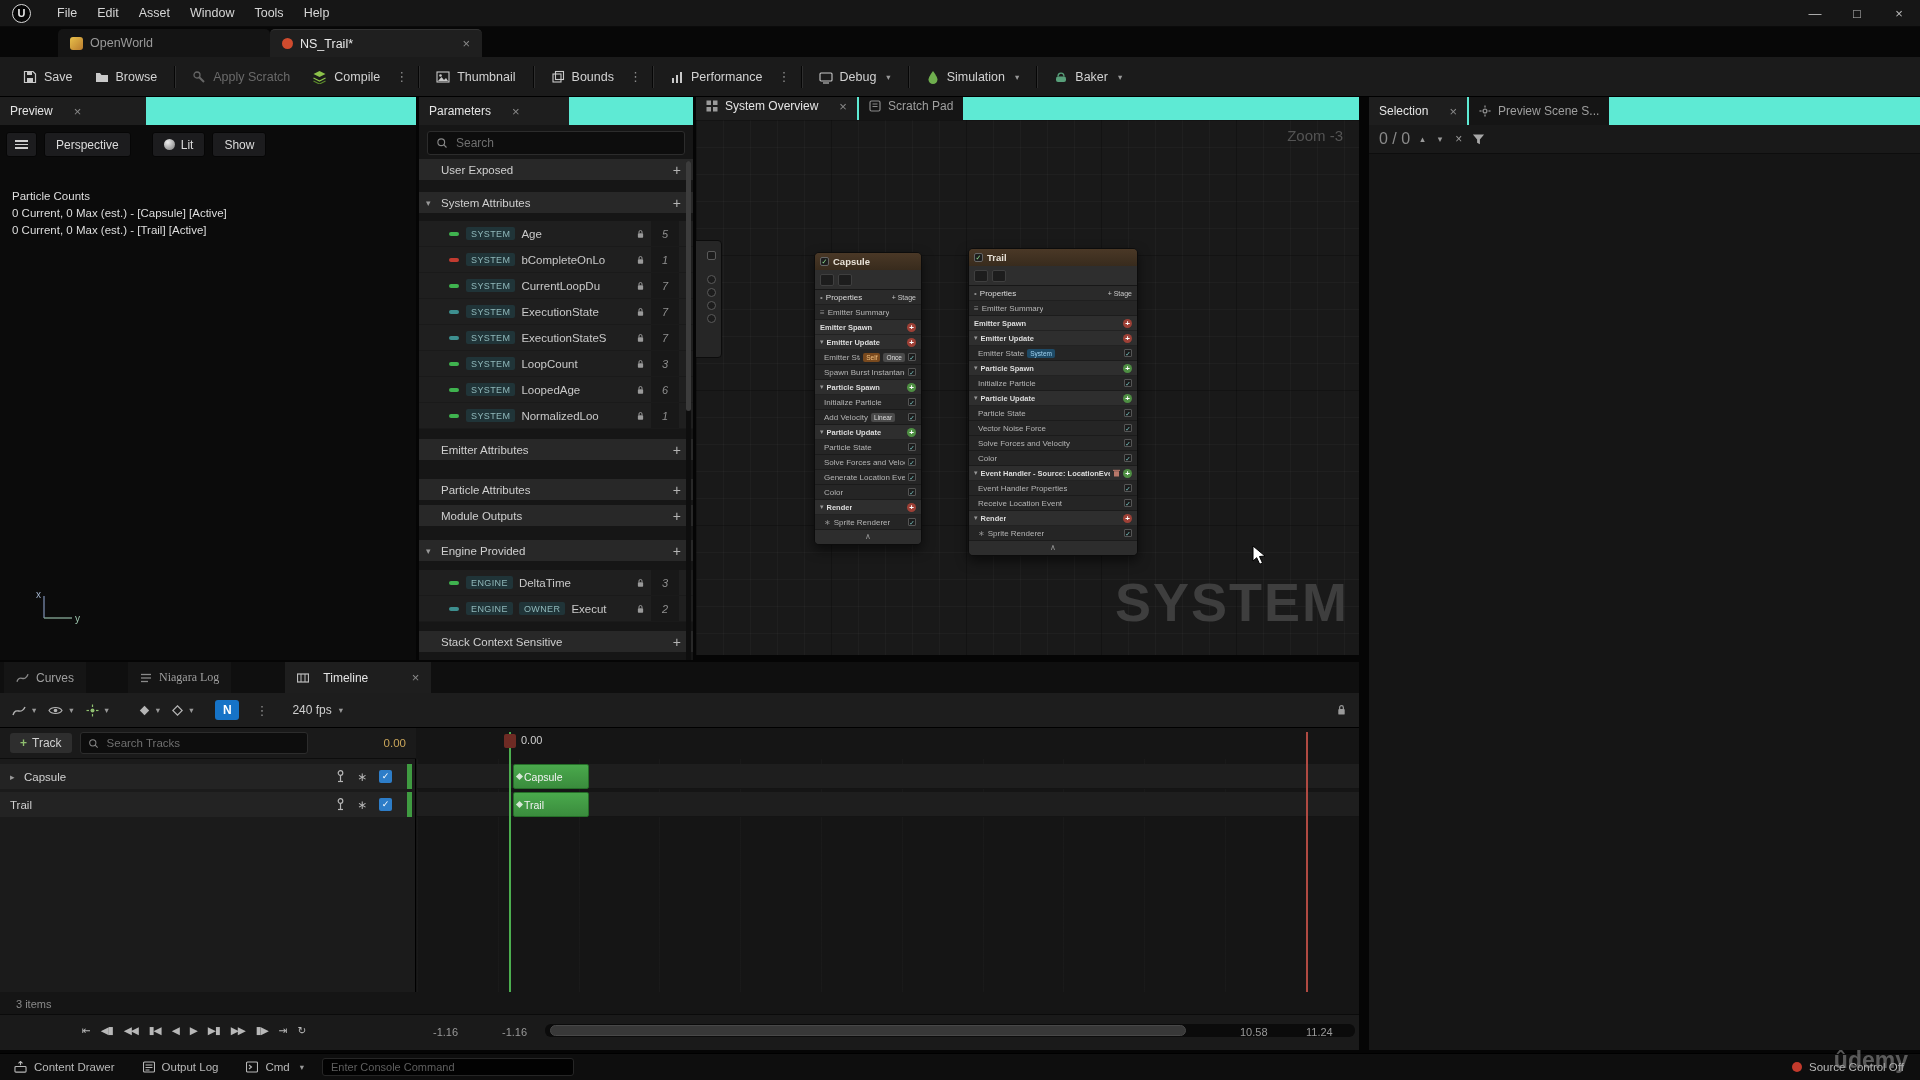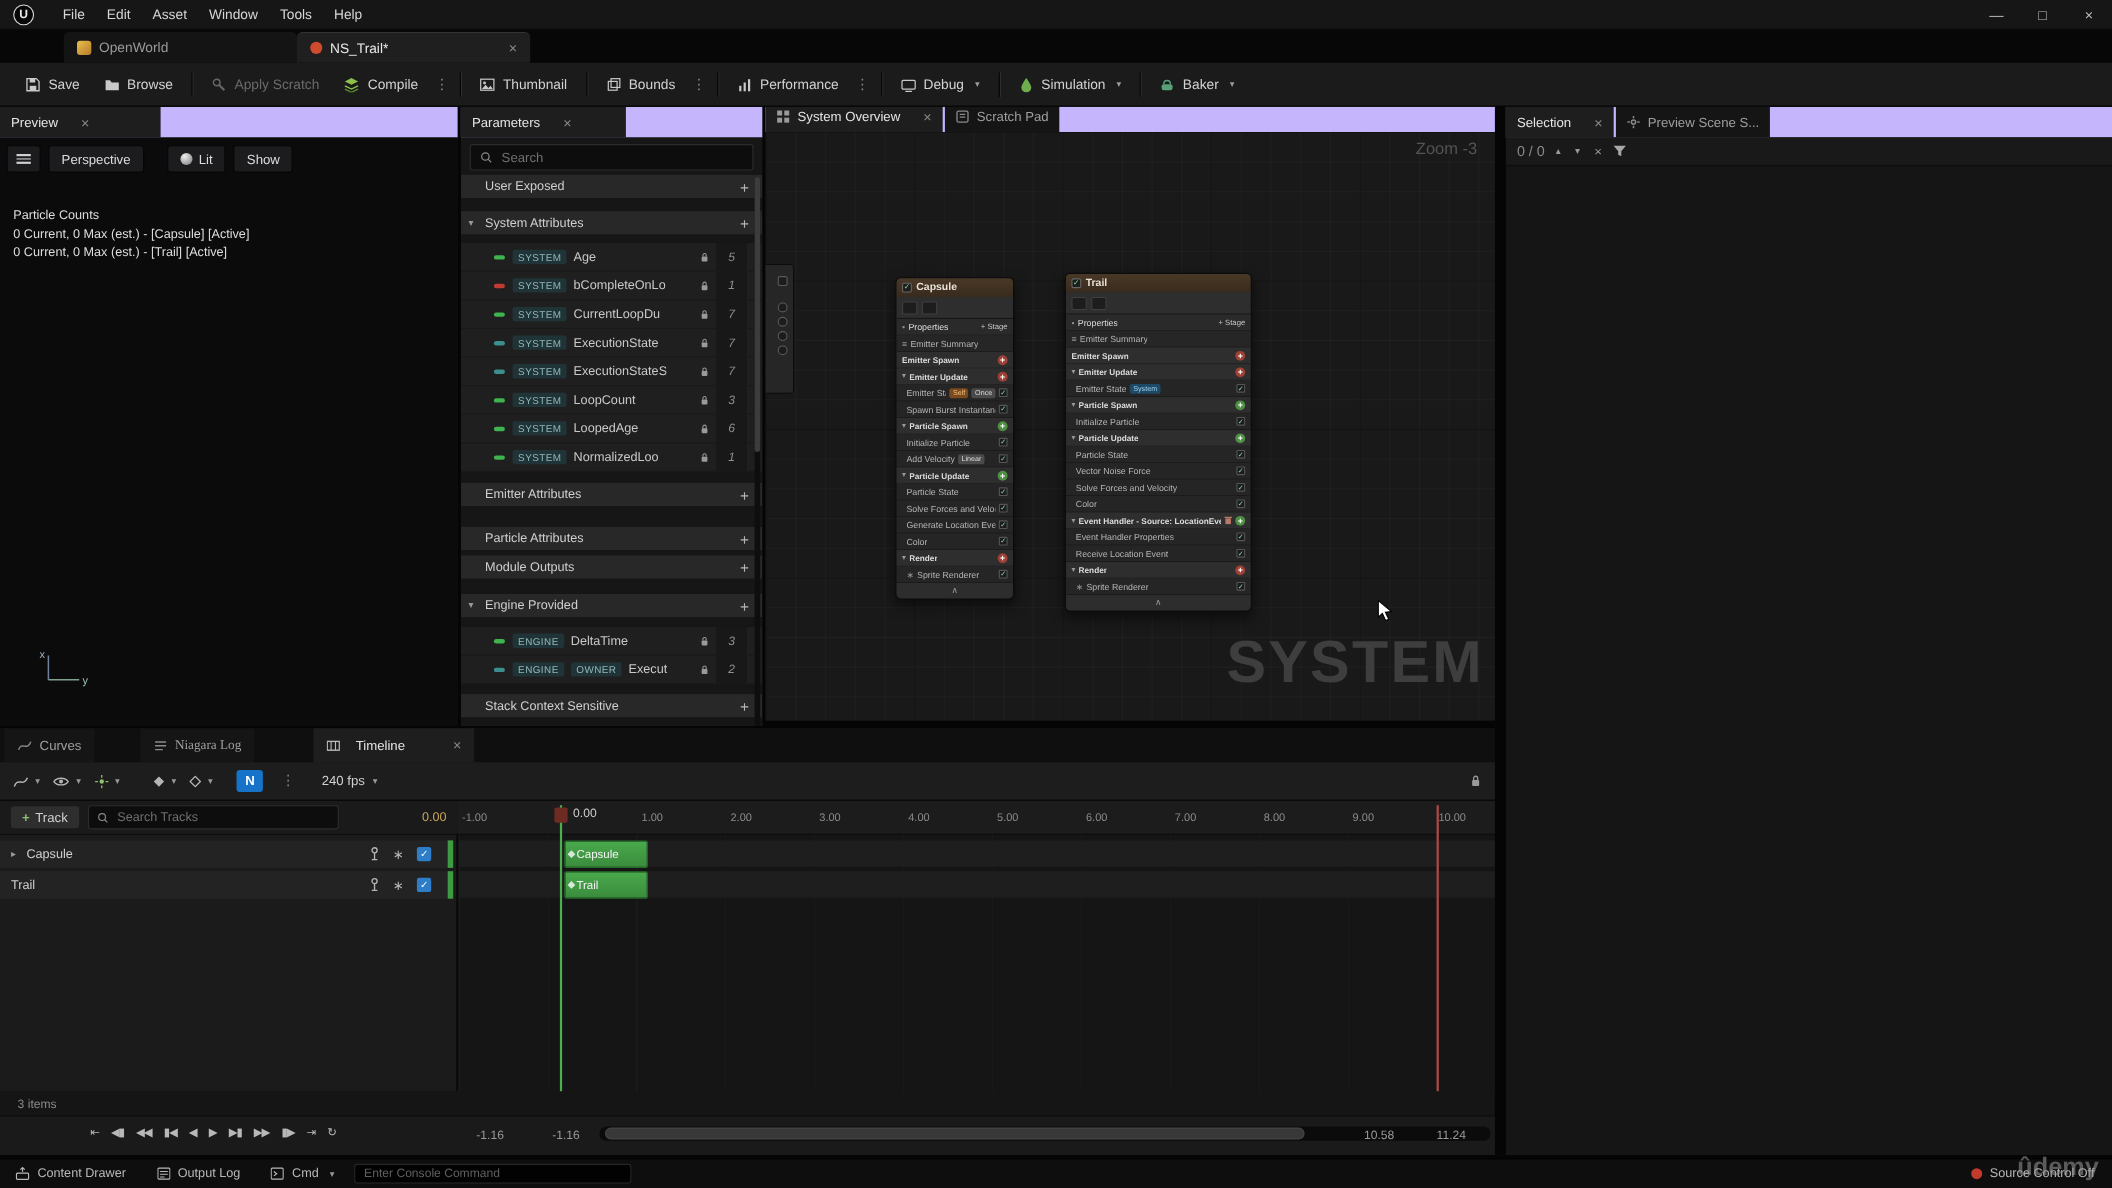--- a/index.html
+++ b/index.html
@@ -27,21 +27,21 @@
   
   .toolbar{position:absolute;left:0;top:57px;width:1920px;height:40px;background:#1b1b1b;border-bottom:1px solid #000;display:flex;align-items:center;padding-left:12px;z-index:10;}
   .tbtn{display:inline-flex;align-items:center;gap:7px;padding:6px 11px;font-size:12.5px;color:#d2d2d2;white-space:nowrap;}
   .tbtn.disabled{color:#6a6a6a;}
   .caret{font-size:8.5px;color:#999;margin-left:3px;}
   .tsep{width:1px;height:22px;background:#060606;box-shadow:1px 0 0 #2e2e2e;margin:0 6px;}
   .tdots{color:#8a8a8a;padding:0 4px;font-size:13px;}
 
   
   .panel{position:absolute;background:#161616;}
-  .phead{height:28px;background:#c4b5fd;display:flex;align-items:stretch;}
+  .phead{height:28px;background:#5eead4;display:flex;align-items:stretch;}
   .ptab{display:flex;align-items:center;gap:7px;padding:0 10px;font-size:12px;color:#9f9f9f;background:#151515;margin-right:2px;}
   .ptab.active{background:#1e1e1e;color:#e4e4e4;}
   .ptab .tab-close{margin-left:14px;}
 
   
   .preview-body{position:absolute;left:0;top:28px;right:0;bottom:0;background:#0b0b0b;}
   .vp-toolbar{position:absolute;left:6px;top:7px;display:flex;gap:7px;align-items:center;}
   .vp-btn{background:rgba(32,32,34,.85);border:1px solid #060606;border-radius:3px;color:#dcdcdc;font-size:12px;padding:3px 11px;display:flex;align-items:center;gap:6px;height:25px;}
   .burger span{display:block;width:13px;height:1.6px;background:#cfcfcf;margin:2px 0;}
   .lit-ball{width:11px;height:11px;border-radius:50%;background:radial-gradient(circle at 35% 30%,#eee,#777);}
@@ -107,21 +107,21 @@
   .ncircle{width:9px;height:9px;border-radius:50%;color:#fff;font-size:8px;line-height:9px;text-align:center;}
   .ncircle.red{background:#9e4036;}
   .ncircle.green{background:#4e8f43;}
   .ncheck{width:8px;height:8px;background:#1c1c1c;border:1px solid #555;border-radius:1px;color:#7fd2cf;font-size:6.5px;line-height:7px;text-align:center;}
   .node-footer{height:14px;background:#2d2d2d;text-align:center;font-size:8px;color:#999;line-height:13px;flex:none;}
   .cursor{position:absolute;z-index:99;}
 
   
   .sel-body{position:absolute;left:0;top:28px;right:0;bottom:0;background:#151515;}
   .sel-row{display:flex;align-items:center;gap:7px;padding:5px 10px;background:#191919;border-bottom:1px solid #0d0d0d;}
-  .sel-counter{font-size:13px;color:#8a8a8a;white-space:nowrap;}
+  .sel-counter{font-size:16px;color:#8a8a8a;white-space:nowrap;}
   .sel-nav{color:#9a9a9a;font-size:9px;padding:0 3px;}
   .sel-x{color:#9a9a9a;font-size:12px;padding:0 3px;}
   .sel-input{flex:1;height:22px;background:#0d0d0d;border:1px solid #2c2c2c;border-radius:3px;color:#d8d8d8;font-size:12px;padding:0 8px;font-family:inherit;outline:none;}
 
   
   .tl-tabs{position:absolute;left:0;top:0;width:100%;height:31px;background:#0f0f0f;display:flex;align-items:stretch;}
   .tl-tab{display:flex;align-items:center;gap:7px;padding:0 12px;font-size:12px;color:#9f9f9f;background:#151515;}
   .tl-tab.active{background:#1e1e1e;color:#e4e4e4;}
   .tl-toolbar{position:absolute;left:0;top:31px;width:100%;height:35px;background:#1d1d1d;border-bottom:1px solid #000;display:flex;align-items:center;gap:12px;padding:0 12px;}
   .tl-tool{display:flex;align-items:center;gap:3px;}
@@ -1108,37 +1108,20 @@
       <span class="tl-search">
         <svg width="11" height="11" viewBox="0 0 16 16">
             <circle cx="7" cy="7" r="4.5" fill="none" stroke="#888" stroke-width="1.5"></circle>
             <line x1="10.5" y1="10.5" x2="14" y2="14" stroke="#888" stroke-width="1.5"></line>
           </svg>
         <input placeholder="Search Tracks" style="">
       </span>
       <span class="tl-curtime">0.00</span>
     </div>
 
-    <div class="tl-ruler">
-      <div class="ruler-labels">
-
-      <span class="rcell">-1.00</span>
-          <span class="rcell"></span>
-          <span class="rcell">1.00</span>
-          <span class="rcell">2.00</span>
-          <span class="rcell">3.00</span>
-          <span class="rcell">4.00</span>
-          <span class="rcell">5.00</span>
-          <span class="rcell">6.00</span>
-          <span class="rcell">7.00</span>
-          <span class="rcell">8.00</span>
-          <span class="rcell">9.00</span>
-          <span class="rcell">10.00</span>
-        </div>
-    </div>
 
     <div class="tl-tracks-left"></div>
     <div class="tl-canvas"></div>
 
     <div class="lane" style="top:102px;"></div>
     <div class="lane" style="top:130px;"></div>
 
     <div style="position:absolute;left:0;top:102px;">
 
         <div class="trackrow" style="position:relative;margin-bottom:3px;">

